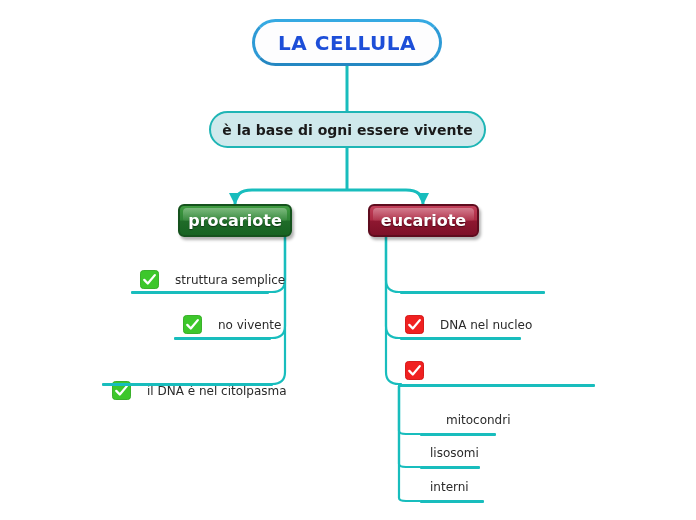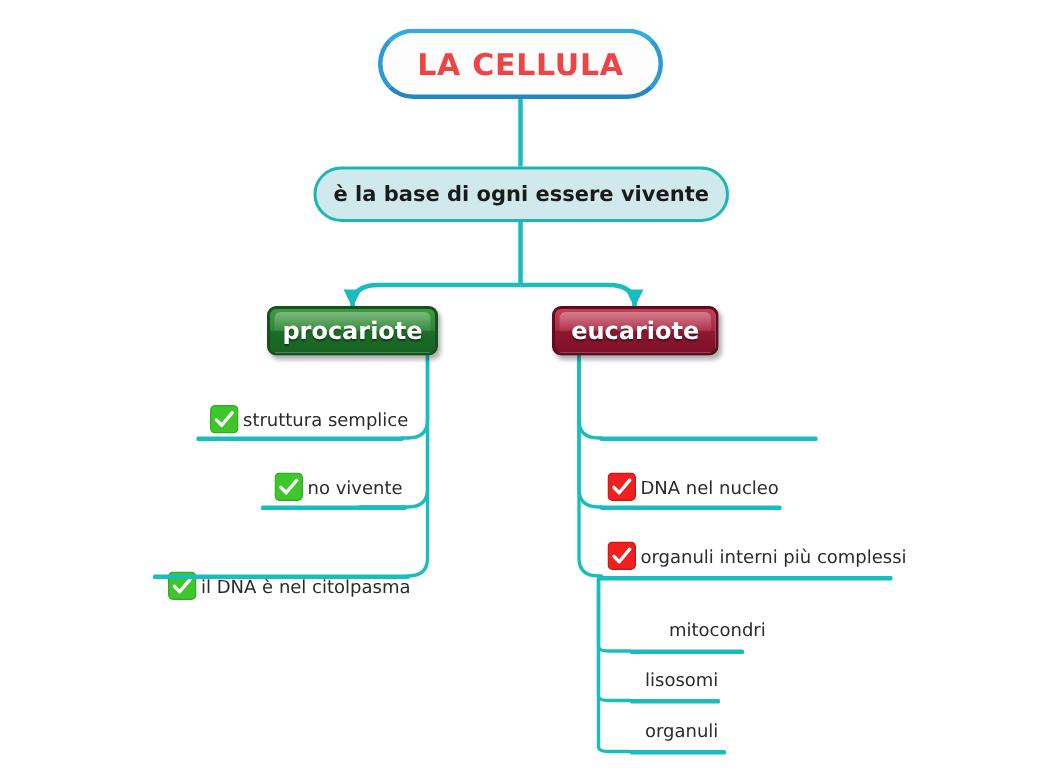--- a/index.html
+++ b/index.html
@@ -42,21 +42,21 @@
     border: 3px solid #2d9ad6;
     border-top-color: #35a9e2;
     border-bottom-color: #2487c2;
     display: flex;
     align-items: center;
     justify-content: center;
   }
   .node-root .txt {
     font-size: 20px;
     font-weight: bold;
-    color: #ef4444;
+    color: #1d4ed8;
     letter-spacing: 0.5px;
   }
 
   
   .node-sub {
     position: absolute;
     left: 209px;
     top: 111px;
     width: 277px;
     height: 37px;
@@ -115,21 +115,21 @@
     width: 111px;
     background: linear-gradient(to bottom, #c2405a 0%, #ab2a43 48%, #8e1730 52%, #7d1028 100%);
     border: 2px solid #5e0c1e;
   }
 
   
   .leaf {
     position: absolute;
     display: flex;
     align-items: center;
-    gap: 3px;
+    gap: 16px;
     white-space: nowrap;
   }
   .leaf .lbl {
     font-size: 12px;
     color: #2a2a2a;
   }
   .chk {
     width: 19px;
     height: 19px;
     border-radius: 3px;
@@ -233,32 +233,31 @@
     </svg>
     <span class="lbl">DNA nel nucleo</span>
   </div>
   <div class="underline" style="left:400px; top:337px; width:121px;"></div>
 
   <div class="leaf" style="left:405px; top:361px;">
     <svg class="chk" viewBox="0 0 20 20">
       <rect x="0.5" y="0.5" width="19" height="19" rx="3" fill="#f02020" stroke="#d41414" stroke-width="1"></rect>
       <path d="M4.5,10.4 L8.2,14.2 L15.6,5.4" fill="none" stroke="#ffffff" stroke-width="2.4" stroke-linecap="round" stroke-linejoin="round"></path>
     </svg>
-    <span class="lbl">organuli interni più complessi</span>
   </div>
   <div class="underline" style="left:399px; top:384px; width:196px;"></div>
 
   <div class="leaf" style="left:430px; top:413px;margin-left:16px;">
     <span class="lbl">mitocondri</span>
   </div>
   <div class="underline" style="left:420px; top:433px; width:76px;"></div>
 
   <div class="leaf" style="left:430px; top:446px;">
     <span class="lbl">lisosomi</span>
   </div>
   <div class="underline" style="left:420px; top:466px; width:60px;"></div>
 
   <div class="leaf" style="left:430px; top:480px;">
-    <span class="lbl">organuli</span>
+    <span class="lbl">interni</span>
   </div>
   <div class="underline" style="left:420px; top:500px; width:64px;"></div>
 
 </div>
 
 </body></html>

